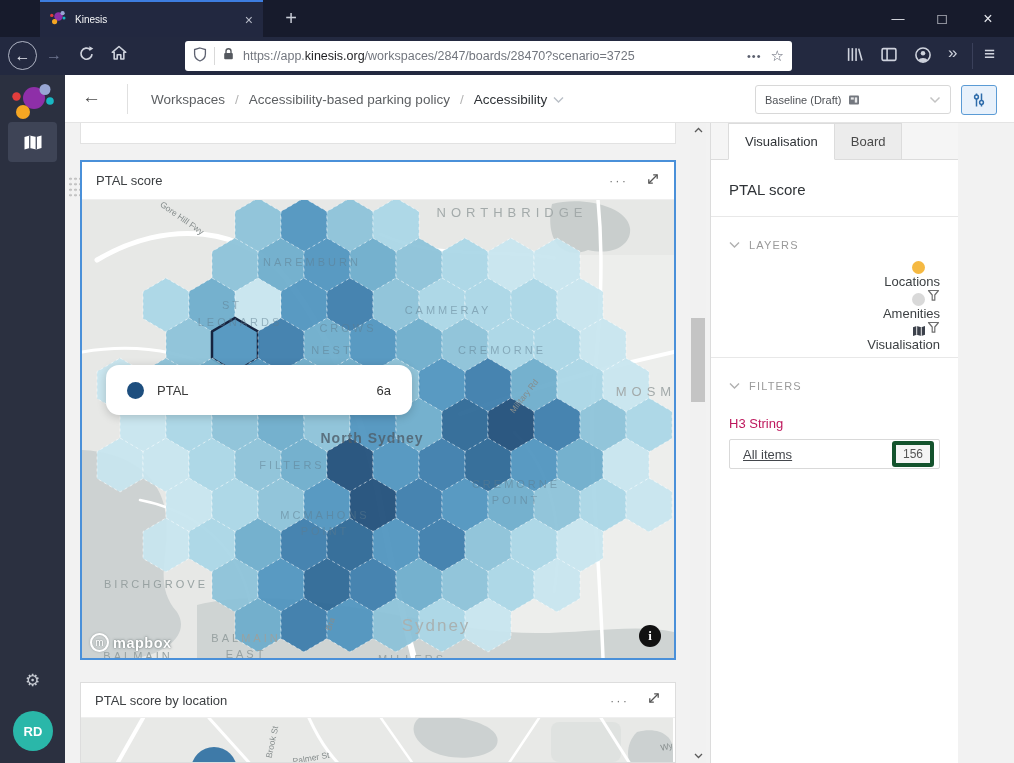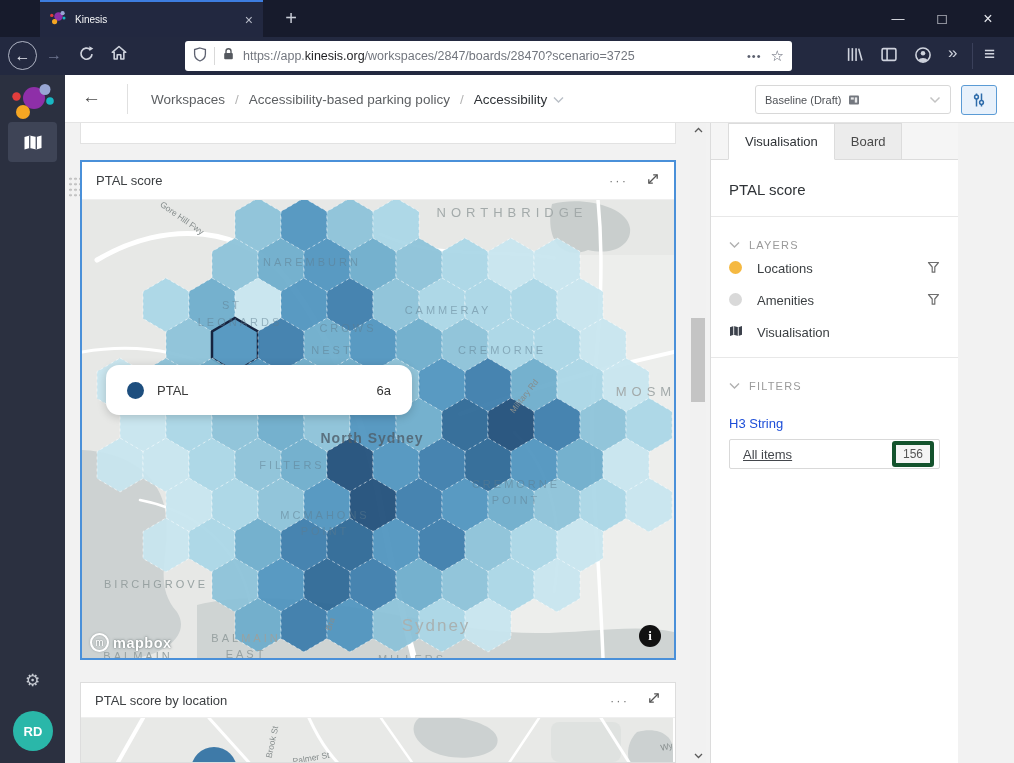--- a/index.html
+++ b/index.html
@@ -79,27 +79,27 @@
   .scroll-arrow { position:absolute; left:0; width:16px; height:14px; display:flex; align-items:center; justify-content:center; }
 
   
   #panel { position:absolute; left:710px; top:123px; width:248px; height:640px; background:#fff; border-left:1px solid #dcdcdc; }
   #panel-tabs { height:37px; background:#f5f5f5; border-bottom:1px solid #dcdcdc; display:flex; align-items:stretch; padding-left:17px; }
   .ptab { display:flex; align-items:center; padding:0 16px; font-size:13px; color:#4a4a4a; background:#ececec; border:1px solid #dcdcdc; border-left:none; margin-bottom:-1px; }
   .ptab.active { background:#fff; border-left:1px solid #dcdcdc; border-bottom:1px solid #fff; color:#2f3337; }
   #panel-title { padding:21px 18px 18px 18px; font-size:15px; color:#2f3337; border-bottom:1px solid #e8e8e8; }
   .section-head { display:flex; align-items:center; padding:22px 18px 10px 18px; color:#9a9a9a; font-size:11px; letter-spacing:1.2px; }
   .section-head svg { margin-right:9px; }
-  .layer-row { display:flex; align-items:flex-start; height:32px; padding:0 18px; }
+  .layer-row { display:flex; align-items:flex-end; height:32px; padding:0 18px;flex-direction:column; }
   .layer-dot { width:13px; height:13px; border-radius:50%; margin-right:15px; flex:none; }
   .layer-ico { width:14px; margin-right:14px; flex:none; display:flex; }
   .layer-name { flex:1; font-size:13px; color:#3c4043; }
   .layer-filter { display:flex; }
   #layers-block { border-bottom:1px solid #e8e8e8; }
-  #filter-label { padding:14px 18px 8px 18px; font-size:13px; color:#1d4ed8; }
+  #filter-label { padding:14px 18px 8px 18px; font-size:13px; color:#be185d; }
   #filter-box { margin:0 18px; height:30px; border:1px solid #d9d9d9; border-radius:2px; display:flex; align-items:center; padding:0 5px 0 13px; }
   #filter-value { flex:1; font-size:13px; color:#44474c;text-decoration:underline; }
   #filter-count { font-size:12px; color:#555; background:#f5f5f5; border:4px solid #14532d; border-radius:3px; padding:2px 7px; }
 </style>
 </head>
 <body>
 
 <div id="stage">
 
   <div id="tabbar">

